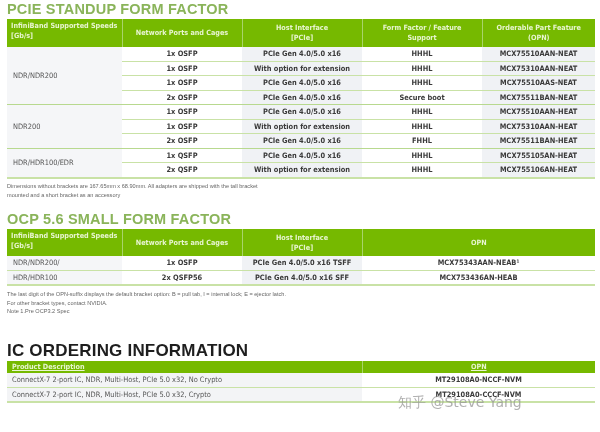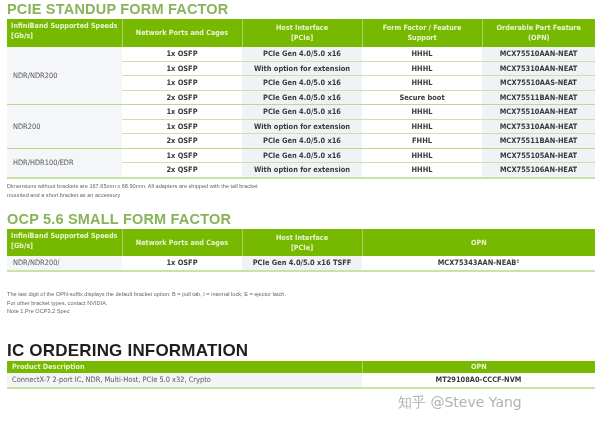--- a/index.html
+++ b/index.html
@@ -15,21 +15,21 @@
   th:first-child { border-left:none; text-align:left; vertical-align:top; }
   td { font-size:7.4px; text-align:center; vertical-align:middle; height:13.5px; padding:0 3px;
        border-bottom:1px solid #c9e2a6; color:#3a3a3a; font-weight:bold; white-space:nowrap; }
   td.speed { text-align:left; font-weight:normal; color:#555; background:#f5f6f8; padding-left:6px;margin-left:14px; }
   td.alt { background:#f0f2f5; }
   tr.grp-end td { border-bottom:1.5px solid #b8d98f; }
   table.last-border { border-bottom:2px solid #c9e2a6; }
   .note { position:absolute; left:7px; font-size:5.6px; line-height:8.6px; color:#666;
           font-family:"Liberation Sans", sans-serif; }
   td.desc { text-align:left; font-weight:normal; color:#555; background:#f3f4f6; padding-left:5px; }
-  .ic th { text-align:center; vertical-align:middle; }
+  .ic th { text-align:center; vertical-align:middle;text-decoration:underline; }
   .ic th:first-child { text-align:left; }
   .watermark { position:absolute; left:398px; top:394px; font-size:14px; color:rgba(150,150,150,0.75);
                font-family:"DejaVu Sans", sans-serif; white-space:nowrap; }
 </style>
 </head>
 <body>
 
 <div class="sec-title t-green" style="top:1px;">PCIE STANDUP FORM FACTOR</div>
 
 <table style="top:19px;" class="last-border">
@@ -135,20 +135,26 @@
       <th>OPN</th>
     </tr>
   </thead>
   <tbody>
     <tr>
       <td class="speed">NDR/NDR200/</td>
       <td>1x OSFP</td>
       <td class="alt">PCIe Gen 4.0/5.0 x16 TSFF</td>
       <td>MCX75343AAN-NEAB¹</td>
     </tr>
+    <tr>
+      <td class="speed">HDR/HDR100</td>
+      <td>2x QSFP56</td>
+      <td class="alt">PCIe Gen 4.0/5.0 x16 SFF</td>
+      <td>MCX753436AN-HEAB</td>
+    </tr>
   </tbody>
 </table>
 
 <div class="note" style="top:290px;">
   <div>The last digit of the OPN-suffix displays the default bracket option: B = pull tab, I = internal lock; E = ejector latch.</div>
   <div>For other bracket types, contact NVIDIA.</div>
   <div>Note 1.Pre OCP3.2 Spec</div>
 </div>
 
 <div class="sec-title t-black" style="top:341px;">IC ORDERING INFORMATION</div>
@@ -159,19 +165,23 @@
       <col style="width:233px">
     </colgroup>
   <thead>
     <tr style="height:12px;">
       <th style="padding:1px 5px;">Product Description</th>
       <th style="padding:1px 4px;">OPN</th>
     </tr>
   </thead>
   <tbody>
     <tr>
+      <td class="desc">ConnectX-7 2-port IC, NDR, Multi-Host, PCIe 5.0 x32, No Crypto</td>
+      <td>MT29108A0-NCCF-NVM</td>
+    </tr>
+    <tr>
       <td class="desc">ConnectX-7 2-port IC, NDR, Multi-Host, PCIe 5.0 x32, Crypto</td>
       <td>MT29108A0-CCCF-NVM</td>
     </tr>
   </tbody>
 </table>
 
 <div class="watermark">知乎 @Steve Yang</div>
 
 </body></html>

